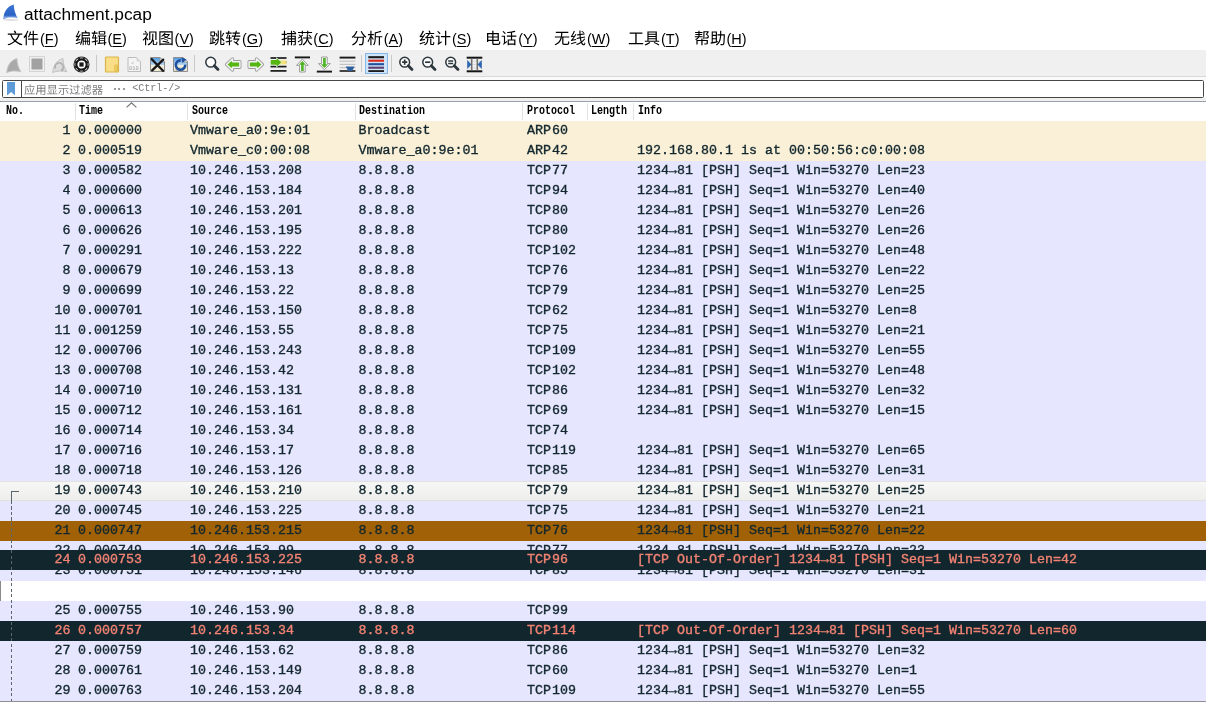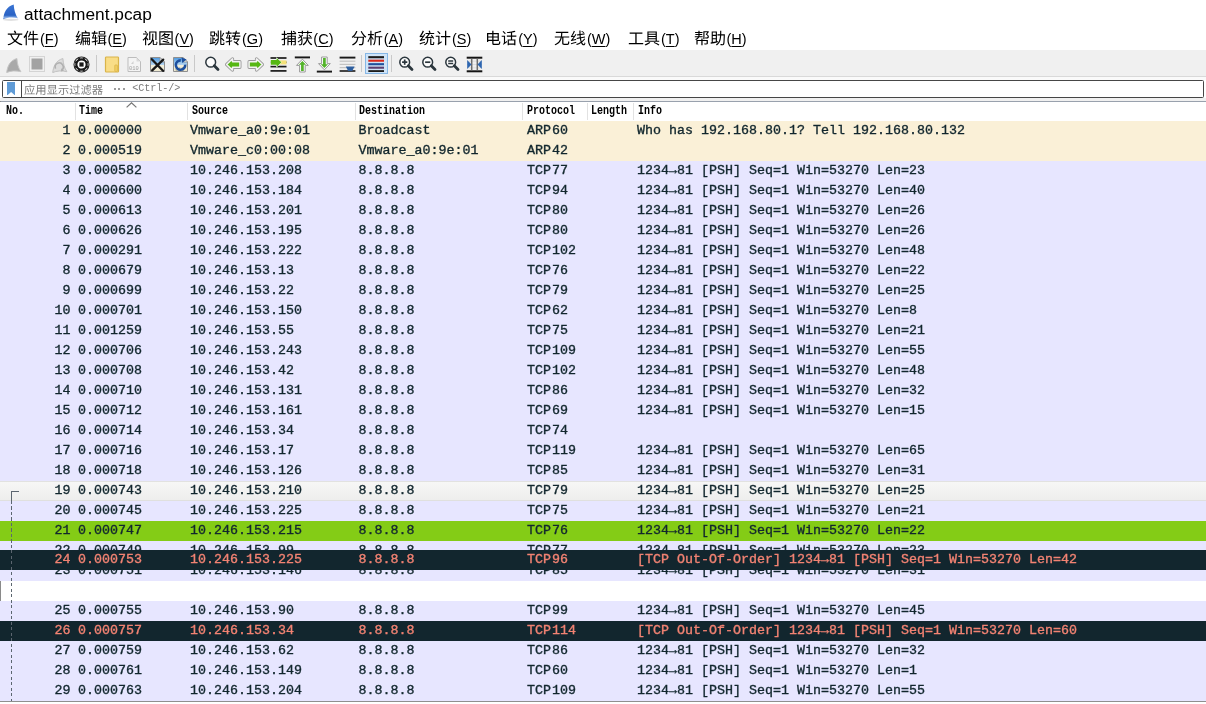--- a/index.html
+++ b/index.html
@@ -10,21 +10,21 @@
 .c-no{left:0;width:70.5px;text-align:right}
 .c-t{left:78px}
 .c-s{left:190px}
 .c-d{left:358.5px}
 .c-p{left:527px}
 .c-l{left:552px;width:76px;}
 .c-i{left:637px}
 .arp{background:#faf0d7}
 .tcp{background:#e7e6ff}
 .sel{background:linear-gradient(#f7f7f6,#ededec);box-shadow:0 1px 0 #e2e2e0 inset,0 -1px 0 #e0e0de inset}
-.hov{background:#84cc16}
+.hov{background:#a16207}
 .bad{background:#12262e;color:#f28373}
 .hdr{position:absolute;top:102px;left:0;width:1206px;height:19.3px;background:#fff;font-family:"Liberation Mono",monospace;font-weight:bold;font-size:12px;line-height:19.5px;color:#000;white-space:pre}
 .hdr span{position:absolute;top:0;transform:scaleX(0.833);transform-origin:0 0}
 .vsep{position:absolute;top:102.5px;width:1px;height:17.5px;background:#e2e2e2}
 .tsep{position:absolute;top:55px;width:1px;height:17px;background:#c9c9c9}
 .mi{position:absolute;top:31.2px;font-size:14.5px;line-height:16px;color:#000;white-space:pre}
 u{text-decoration-thickness:1px;text-underline-offset:2px}
 </style></head><body>
 <svg class="a" style="left:1px;top:1px" width="20" height="22" viewBox="0 0 20 22">
 <defs>
@@ -270,22 +270,22 @@
 <div class="hdr"><span style="left:6px">No.</span><span style="left:78.7px">Time</span><span style="left:191.7px">Source</span><span style="left:359px">Destination</span><span style="left:527.3px">Protocol</span><span style="left:591.2px">Length</span><span style="left:637.6px">Info</span></div>
 <div class="vsep" style="left:74.5px"></div>
 <div class="vsep" style="left:187px"></div>
 <div class="vsep" style="left:355px"></div>
 <div class="vsep" style="left:521.5px"></div>
 <div class="vsep" style="left:586.8px"></div>
 <div class="vsep" style="left:633.3px"></div>
 <svg class="a" style="left:126px;top:102.3px" width="11" height="6" viewBox="0 0 11 6">
     <path d="M0.6 5.4 L5.5 0.8 L10.4 5.4" fill="none" stroke="#757575" stroke-width="1.2"></path>
   </svg>
-<div class="row arp" style="top:121.3px"><span class="c-no">1</span><span class="c-t">0.000000</span><span class="c-s">Vmware_a0:9e:01</span><span class="c-d">Broadcast</span><span class="c-p">ARP</span><span class="c-l">60</span><span class="c-i">Who has 192.168.80.1? Tell 192.168.80.132</span></div>
-<div class="row arp" style="top:141.3px"><span class="c-no">2</span><span class="c-t">0.000519</span><span class="c-s">Vmware_c0:00:08</span><span class="c-d">Vmware_a0:9e:01</span><span class="c-p">ARP</span><span class="c-l">42</span></div>
+<div class="row arp" style="top:121.3px"><span class="c-no">1</span><span class="c-t">0.000000</span><span class="c-s">Vmware_a0:9e:01</span><span class="c-d">Broadcast</span><span class="c-p">ARP</span><span class="c-l">60</span></div>
+<div class="row arp" style="top:141.3px"><span class="c-no">2</span><span class="c-t">0.000519</span><span class="c-s">Vmware_c0:00:08</span><span class="c-d">Vmware_a0:9e:01</span><span class="c-p">ARP</span><span class="c-l">42</span><span class="c-i">192.168.80.1 is at 00:50:56:c0:00:08</span></div>
 <div class="row tcp" style="top:161.3px"><span class="c-no">3</span><span class="c-t">0.000582</span><span class="c-s">10.246.153.208</span><span class="c-d">8.8.8.8</span><span class="c-p">TCP</span><span class="c-l">77</span><span class="c-i">1234→81 [PSH] Seq=1 Win=53270 Len=23</span></div>
 <div class="row tcp" style="top:181.3px"><span class="c-no">4</span><span class="c-t">0.000600</span><span class="c-s">10.246.153.184</span><span class="c-d">8.8.8.8</span><span class="c-p">TCP</span><span class="c-l">94</span><span class="c-i">1234→81 [PSH] Seq=1 Win=53270 Len=40</span></div>
 <div class="row tcp" style="top:201.3px"><span class="c-no">5</span><span class="c-t">0.000613</span><span class="c-s">10.246.153.201</span><span class="c-d">8.8.8.8</span><span class="c-p">TCP</span><span class="c-l">80</span><span class="c-i">1234→81 [PSH] Seq=1 Win=53270 Len=26</span></div>
 <div class="row tcp" style="top:221.3px"><span class="c-no">6</span><span class="c-t">0.000626</span><span class="c-s">10.246.153.195</span><span class="c-d">8.8.8.8</span><span class="c-p">TCP</span><span class="c-l">80</span><span class="c-i">1234→81 [PSH] Seq=1 Win=53270 Len=26</span></div>
 <div class="row tcp" style="top:241.3px"><span class="c-no">7</span><span class="c-t">0.000291</span><span class="c-s">10.246.153.222</span><span class="c-d">8.8.8.8</span><span class="c-p">TCP</span><span class="c-l">102</span><span class="c-i">1234→81 [PSH] Seq=1 Win=53270 Len=48</span></div>
 <div class="row tcp" style="top:261.3px"><span class="c-no">8</span><span class="c-t">0.000679</span><span class="c-s">10.246.153.13</span><span class="c-d">8.8.8.8</span><span class="c-p">TCP</span><span class="c-l">76</span><span class="c-i">1234→81 [PSH] Seq=1 Win=53270 Len=22</span></div>
 <div class="row tcp" style="top:281.3px"><span class="c-no">9</span><span class="c-t">0.000699</span><span class="c-s">10.246.153.22</span><span class="c-d">8.8.8.8</span><span class="c-p">TCP</span><span class="c-l">79</span><span class="c-i">1234→81 [PSH] Seq=1 Win=53270 Len=25</span></div>
 <div class="row tcp" style="top:301.3px"><span class="c-no">10</span><span class="c-t">0.000701</span><span class="c-s">10.246.153.150</span><span class="c-d">8.8.8.8</span><span class="c-p">TCP</span><span class="c-l">62</span><span class="c-i">1234→81 [PSH] Seq=1 Win=53270 Len=8</span></div>
 <div class="row tcp" style="top:321.3px"><span class="c-no">11</span><span class="c-t">0.001259</span><span class="c-s">10.246.153.55</span><span class="c-d">8.8.8.8</span><span class="c-p">TCP</span><span class="c-l">75</span><span class="c-i">1234→81 [PSH] Seq=1 Win=53270 Len=21</span></div>
 <div class="row tcp" style="top:341.3px"><span class="c-no">12</span><span class="c-t">0.000706</span><span class="c-s">10.246.153.243</span><span class="c-d">8.8.8.8</span><span class="c-p">TCP</span><span class="c-l">109</span><span class="c-i">1234→81 [PSH] Seq=1 Win=53270 Len=55</span></div>
@@ -294,20 +294,20 @@
 <div class="row tcp" style="top:401.3px"><span class="c-no">15</span><span class="c-t">0.000712</span><span class="c-s">10.246.153.161</span><span class="c-d">8.8.8.8</span><span class="c-p">TCP</span><span class="c-l">69</span><span class="c-i">1234→81 [PSH] Seq=1 Win=53270 Len=15</span></div>
 <div class="row tcp" style="top:421.3px"><span class="c-no">16</span><span class="c-t">0.000714</span><span class="c-s">10.246.153.34</span><span class="c-d">8.8.8.8</span><span class="c-p">TCP</span><span class="c-l">74</span></div>
 <div class="row tcp" style="top:441.3px"><span class="c-no">17</span><span class="c-t">0.000716</span><span class="c-s">10.246.153.17</span><span class="c-d">8.8.8.8</span><span class="c-p">TCP</span><span class="c-l">119</span><span class="c-i">1234→81 [PSH] Seq=1 Win=53270 Len=65</span></div>
 <div class="row tcp" style="top:461.3px"><span class="c-no">18</span><span class="c-t">0.000718</span><span class="c-s">10.246.153.126</span><span class="c-d">8.8.8.8</span><span class="c-p">TCP</span><span class="c-l">85</span><span class="c-i">1234→81 [PSH] Seq=1 Win=53270 Len=31</span></div>
 <div class="row sel" style="top:481.3px"><span class="c-no">19</span><span class="c-t">0.000743</span><span class="c-s">10.246.153.210</span><span class="c-d">8.8.8.8</span><span class="c-p">TCP</span><span class="c-l">79</span><span class="c-i">1234→81 [PSH] Seq=1 Win=53270 Len=25</span></div>
 <div class="row tcp" style="top:501.3px"><span class="c-no">20</span><span class="c-t">0.000745</span><span class="c-s">10.246.153.225</span><span class="c-d">8.8.8.8</span><span class="c-p">TCP</span><span class="c-l">75</span><span class="c-i">1234→81 [PSH] Seq=1 Win=53270 Len=21</span></div>
 <div class="row hov" style="top:521.3px"><span class="c-no">21</span><span class="c-t">0.000747</span><span class="c-s">10.246.153.215</span><span class="c-d">8.8.8.8</span><span class="c-p">TCP</span><span class="c-l">76</span><span class="c-i">1234→81 [PSH] Seq=1 Win=53270 Len=22</span></div>
 <div class="row tcp" style="top:541.3px"><span class="c-no">22</span><span class="c-t">0.000749</span><span class="c-s">10.246.153.99</span><span class="c-d">8.8.8.8</span><span class="c-p">TCP</span><span class="c-l">77</span><span class="c-i">1234→81 [PSH] Seq=1 Win=53270 Len=23</span></div>
 <div class="row tcp" style="top:561.3px"><span class="c-no">23</span><span class="c-t">0.000751</span><span class="c-s">10.246.153.146</span><span class="c-d">8.8.8.8</span><span class="c-p">TCP</span><span class="c-l">85</span><span class="c-i">1234→81 [PSH] Seq=1 Win=53270 Len=31</span></div>
 <div class="row bad" style="top:550px"><span class="c-no">24</span><span class="c-t">0.000753</span><span class="c-s">10.246.153.225</span><span class="c-d">8.8.8.8</span><span class="c-p">TCP</span><span class="c-l">96</span><span class="c-i">[TCP Out-Of-Order] 1234→81 [PSH] Seq=1 Win=53270 Len=42</span></div>
-<div class="row tcp" style="top:601.3px"><span class="c-no">25</span><span class="c-t">0.000755</span><span class="c-s">10.246.153.90</span><span class="c-d">8.8.8.8</span><span class="c-p">TCP</span><span class="c-l">99</span><span class="c-i">1234→81 [PSH] Seq=1 Win=53270 Len=45</span></div>
+<div class="row tcp" style="top:601.3px"><span class="c-no">25</span><span class="c-t">0.000755</span><span class="c-s">10.246.153.90</span><span class="c-d">8.8.8.8</span><span class="c-p">TCP</span><span class="c-l">99</span></div>
 <div class="row bad" style="top:621.3px"><span class="c-no">26</span><span class="c-t">0.000757</span><span class="c-s">10.246.153.34</span><span class="c-d">8.8.8.8</span><span class="c-p">TCP</span><span class="c-l">114</span><span class="c-i">[TCP Out-Of-Order] 1234→81 [PSH] Seq=1 Win=53270 Len=60</span></div>
 <div class="row tcp" style="top:641.3px"><span class="c-no">27</span><span class="c-t">0.000759</span><span class="c-s">10.246.153.62</span><span class="c-d">8.8.8.8</span><span class="c-p">TCP</span><span class="c-l">86</span><span class="c-i">1234→81 [PSH] Seq=1 Win=53270 Len=32</span></div>
 <div class="row tcp" style="top:661.3px"><span class="c-no">28</span><span class="c-t">0.000761</span><span class="c-s">10.246.153.149</span><span class="c-d">8.8.8.8</span><span class="c-p">TCP</span><span class="c-l">60</span><span class="c-i">1234→81 [PSH] Seq=1 Win=53270 Len=1</span></div>
 <div class="row tcp" style="top:681.3px"><span class="c-no">29</span><span class="c-t">0.000763</span><span class="c-s">10.246.153.204</span><span class="c-d">8.8.8.8</span><span class="c-p">TCP</span><span class="c-l">109</span><span class="c-i">1234→81 [PSH] Seq=1 Win=53270 Len=55</span></div>
 <div class="a" style="left:11px;top:491px;width:8px;height:1px;background:#5c6670"></div>
 <div class="a" style="left:11px;top:491px;width:1px;height:10px;background:#5c6670"></div>
 <div class="a" style="left:11px;top:501px;width:1px;height:200px;background:repeating-linear-gradient(to bottom,#5c6670 0 3px,rgba(0,0,0,0) 3px 5.5px)"></div>
 <div class="a" style="left:0;top:701.3px;width:1206px;height:1.2px;background:#8f8f8f"></div>
 </body></html>

